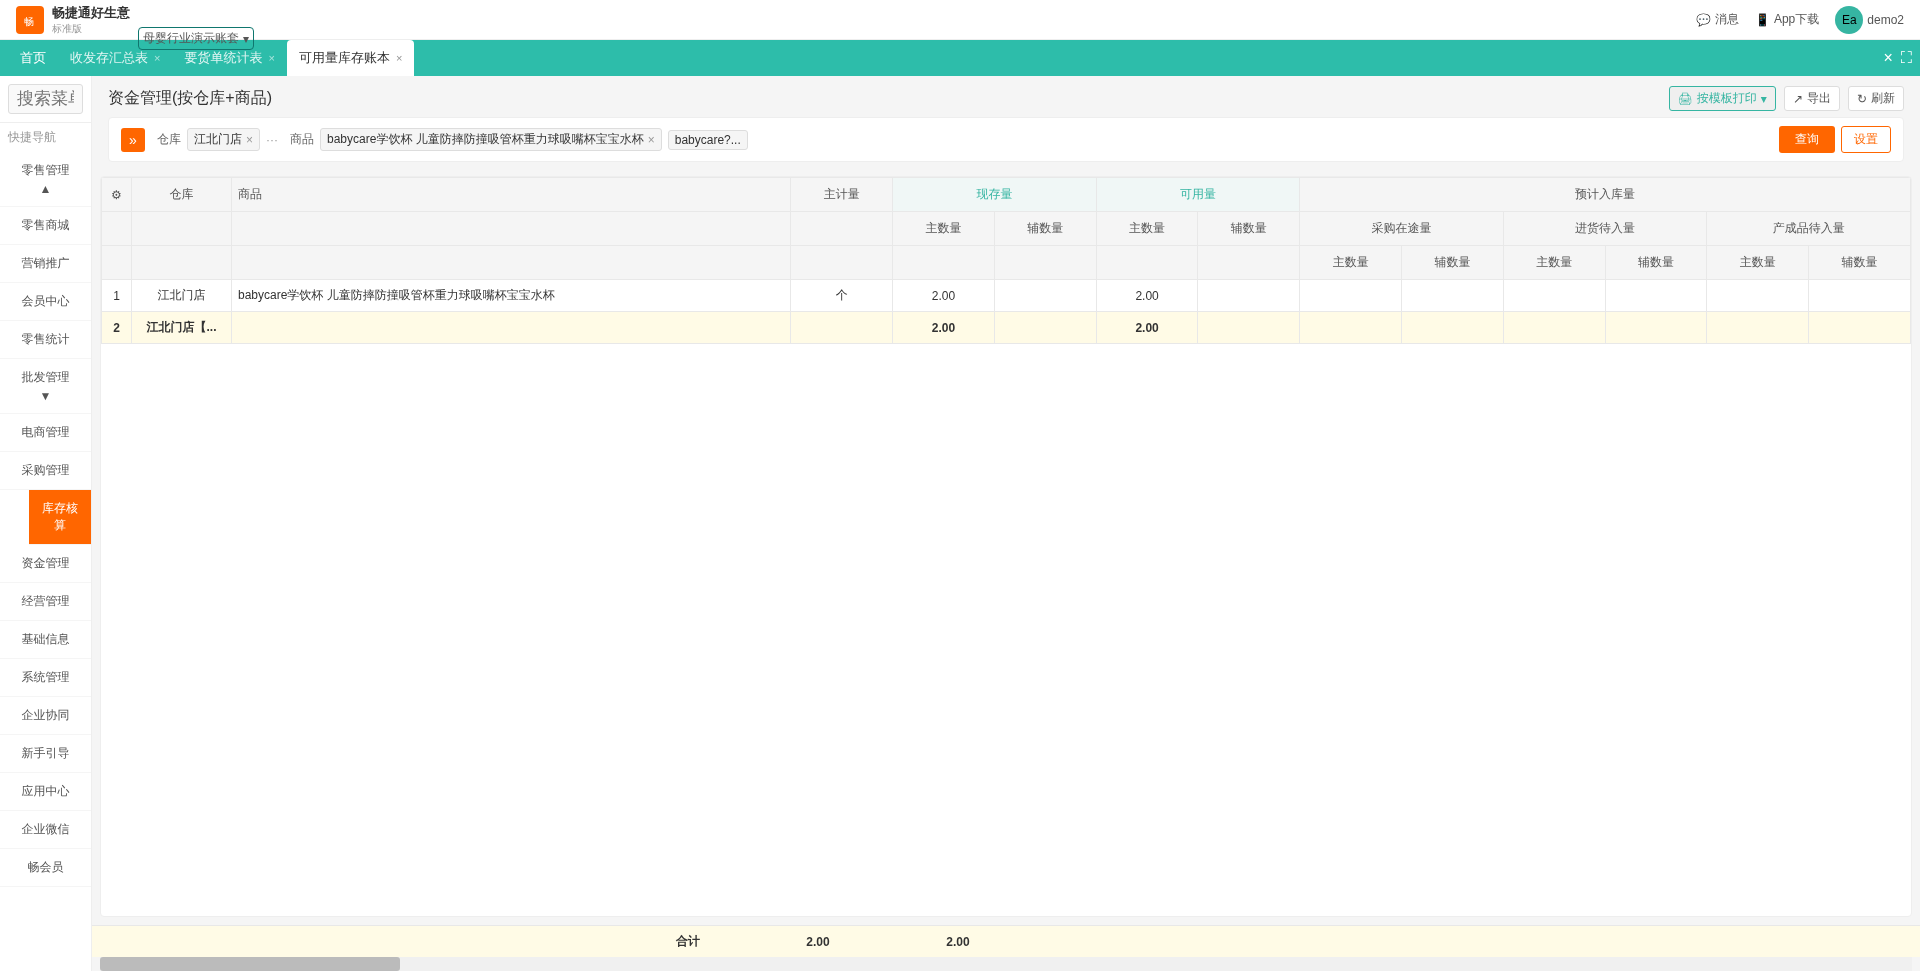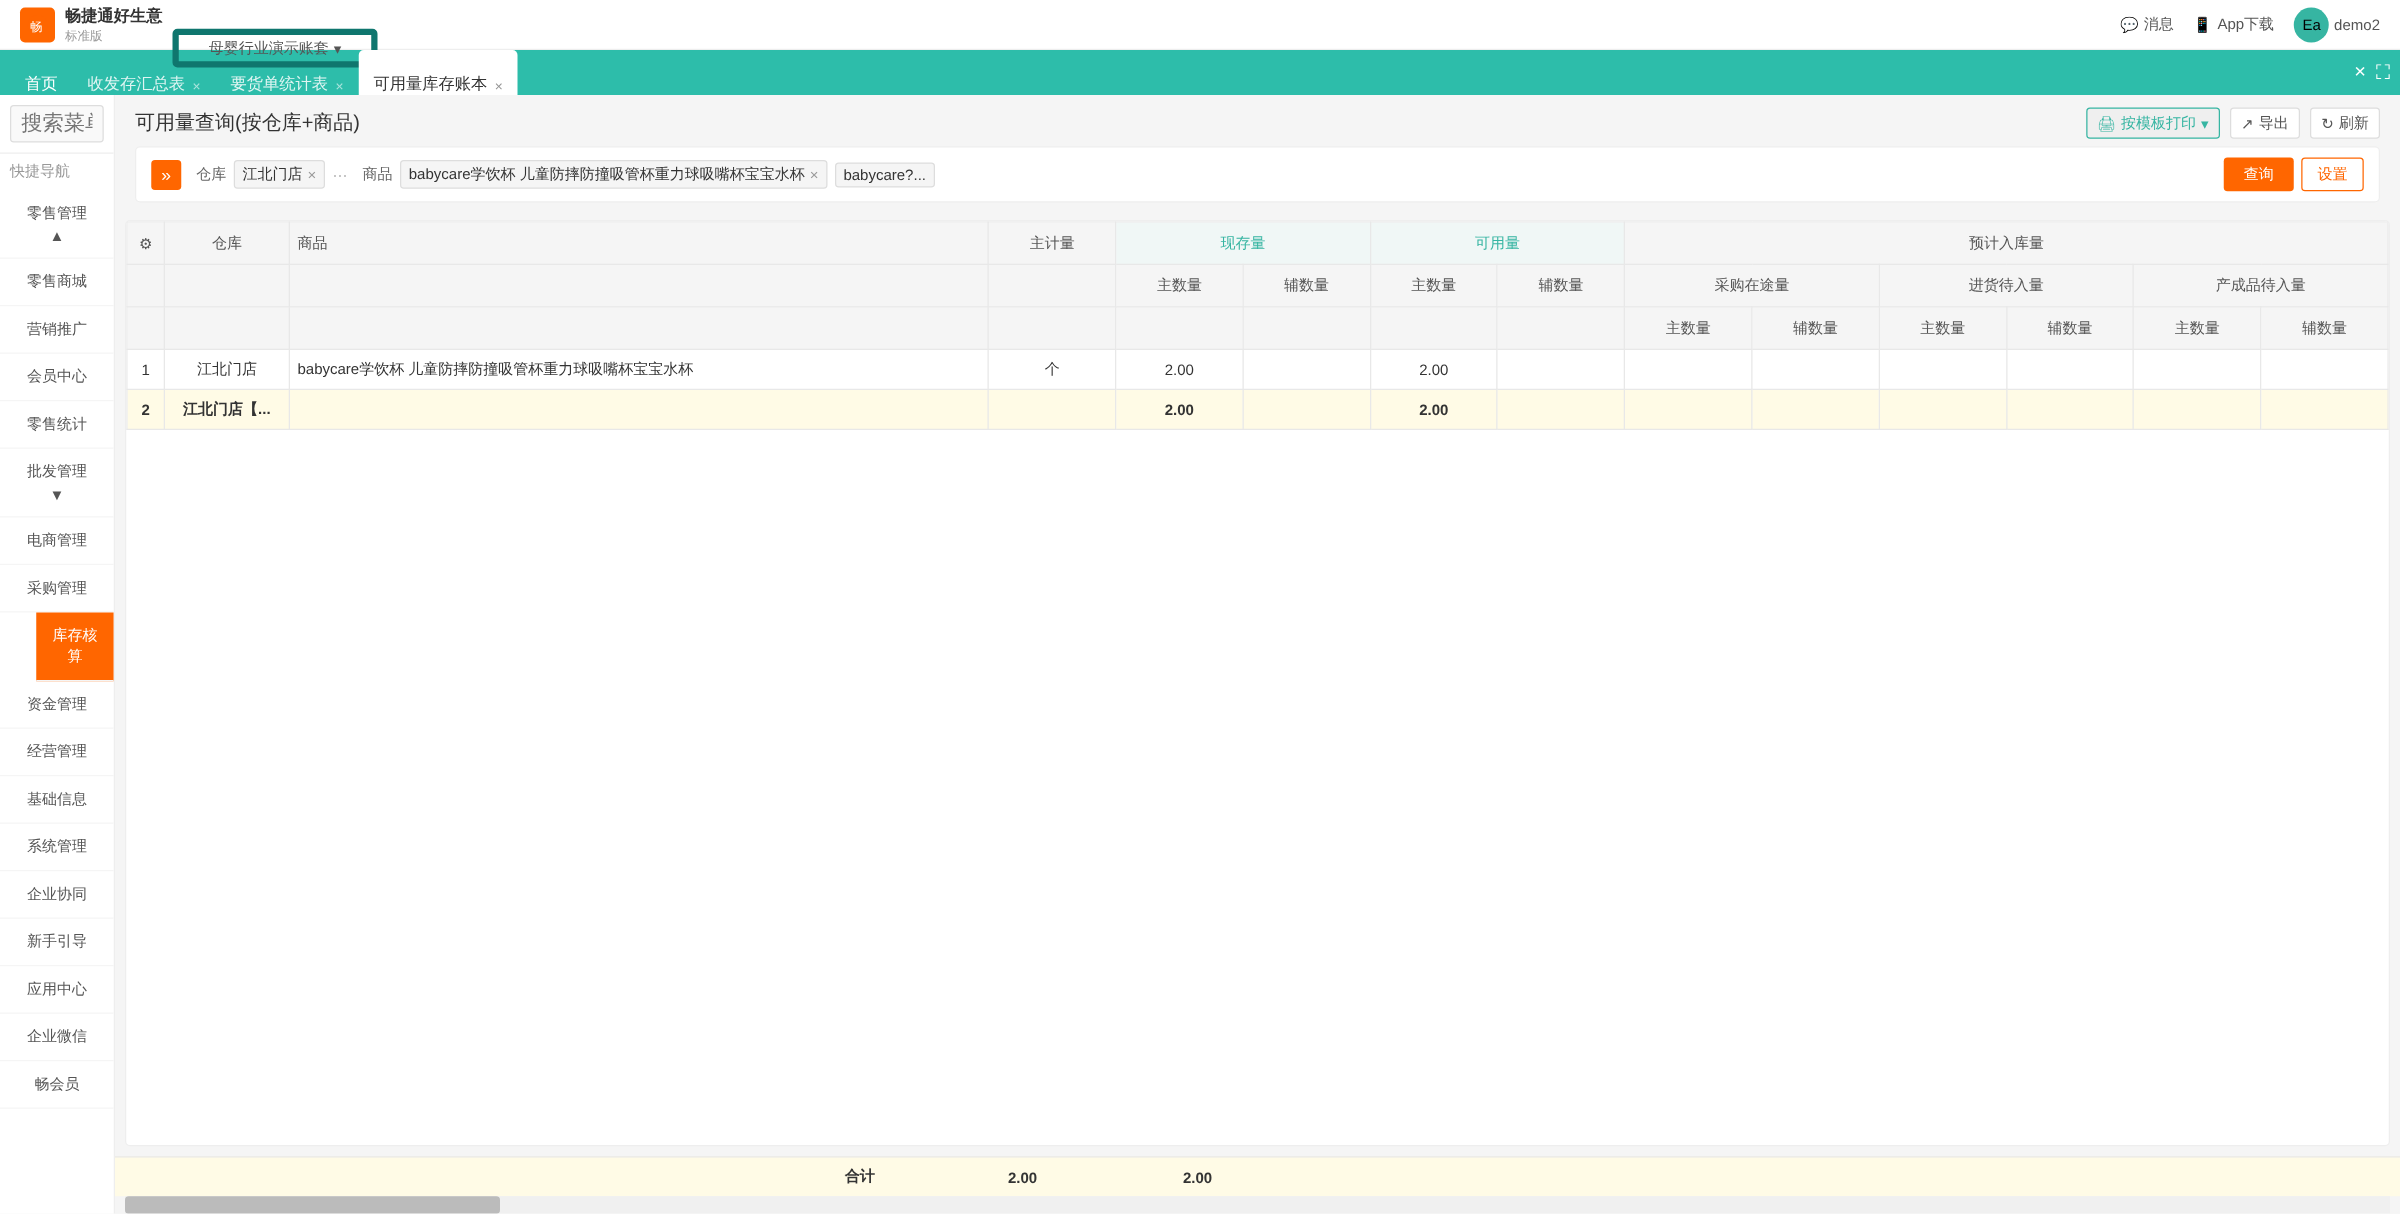--- a/index.html
+++ b/index.html
@@ -13,38 +13,38 @@
       align-items: center;
       justify-content: space-between;
       padding: 0 16px;
       border-bottom: 1px solid #eee;
     }
     .top-bar-left { display: flex; align-items: center; gap: 8px; }
     .logo-icon { width: 28px; height: 28px; background: #ff6600; border-radius: 4px; display: flex; align-items: center; justify-content: center; }
     .logo-icon svg { width: 20px; height: 20px; }
     .industry-selector {
       display: flex; align-items: center; gap: 4px;
-      border: 5px solid #0f766e; border-radius: 4px;
-      padding: 2px 24px; cursor: pointer; color: #555; font-size: 12px; margin-top: 38px;
+      border: 1px solid #0f766e; border-radius: 4px;
+      padding: 2px 4px; cursor: pointer; color: #555; font-size: 12px; margin-top: 38px;
     }
     .top-bar-right { display: flex; align-items: center; gap: 16px; }
     .top-bar-btn { display: flex; align-items: center; gap: 4px; cursor: pointer; color: #555; font-size: 12px; }
     .avatar { width: 28px; height: 28px; border-radius: 50%; background: #36b5a2; display: flex; align-items: center; justify-content: center; color: #000000; font-size: 12px; }
 
     
     .tab-bar {
       height: 36px;
       background: #2dbdaa;
       display: flex;
       align-items: center;
       padding: 0 0 0 8px;
     }
     .tab {
       height: 36px;
-      display: flex; align-items: flex-end;
+      display: flex; align-items: center;
       padding: 0 12px;
       cursor: pointer;
       color: rgba(255,255,255,0.85);
       font-size: 13px;
       gap: 6px;
       position: relative;
     }
     .tab.active {
       background: #fff;
       color: #333;
@@ -333,21 +333,21 @@
       <span>企业微信</span>
     </div>
     <div class="sidebar-item">
       <span>畅会员</span>
     </div>
   </div>
 
   <div class="content-area">
 
     <div class="page-header">
-      <div class="page-title">可用量查询(按仓库+商品)</div>
+      <div class="page-title">资金管理(按仓库+商品)</div>
       <div class="page-actions">
         <button class="btn-template">
           <span>🖨</span>
           <span>按模板打印</span>
           <span>▾</span>
         </button>
         <button class="btn-export">
           <span>↗</span>
           <span>导出</span>
         </button>

